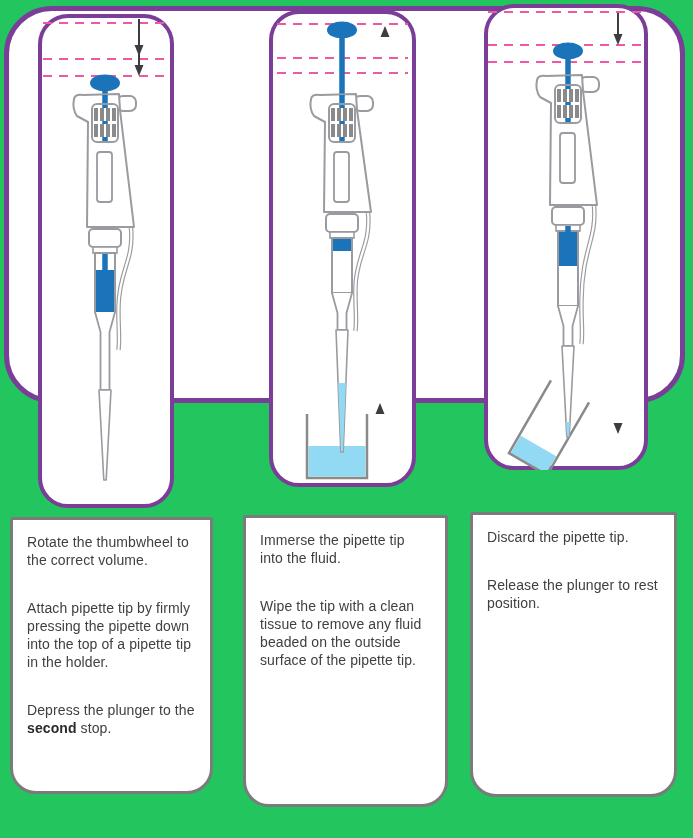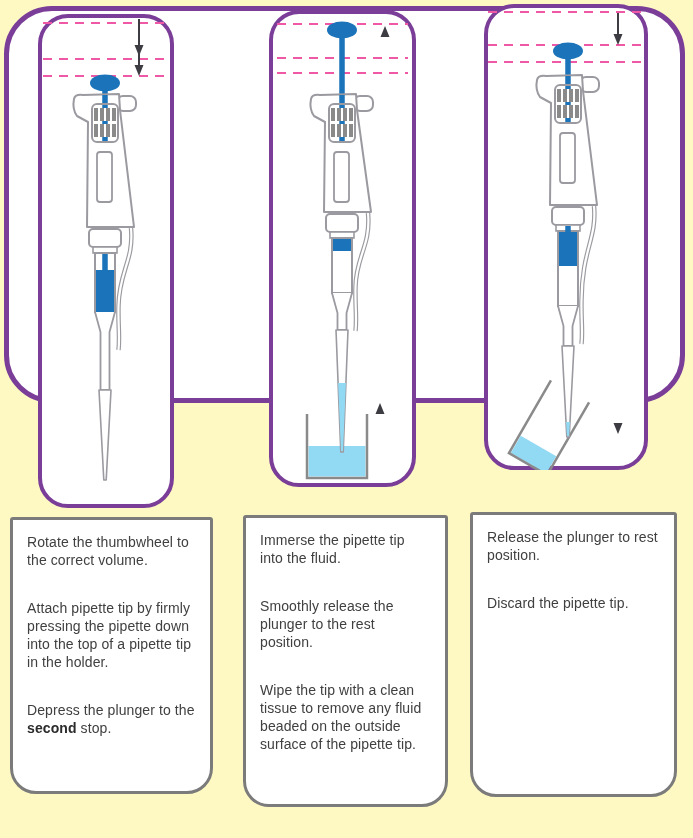--- a/index.html
+++ b/index.html
@@ -1,16 +1,16 @@
 <!DOCTYPE html>
 <html><head>
 <meta charset="utf-8">
 <style>
   html,body{margin:0;padding:0;background:#fff;}
-  #stage{position:relative;width:693px;height:838px;background:#fef9c3;overflow:hidden;
+  #stage{position:relative;width:693px;height:838px;background:#22c55e;overflow:hidden;
          font-family:"Liberation Sans",sans-serif;}
   #big-frame{position:absolute;left:4px;top:6px;width:681px;height:397px;
              border:5px solid var(--purple);border-radius:48px;box-sizing:border-box;background:#fff;}
   .figure-panel{position:absolute;}
   .instruction-box{position:absolute;box-sizing:border-box;
       border:3px solid var(--boxgray);border-radius:3px 3px 26px 26px;background:#fff;
       padding:13px 14px;color:var(--text);font-size:14px;line-height:18px;letter-spacing:.1px;}
   .instruction-box p{margin:0 0 30px 0;}
   .instruction-box p:last-child{margin-bottom:0;}
   .instruction-box b{font-weight:700;color:#2b2b2b;}
@@ -149,20 +149,19 @@
       <path fill="#fff" stroke="#9A9AA0" stroke-width="1.6" stroke-linejoin="round" d="M78,342 L90,342 L85.2,433 L82.8,433 Z"></path>
       <polygon fill="#92D9F3" points="82.00879120879121,418 85.99120879120879,418 85,432 83,432"></polygon>
     </svg>
   <div id="box-1" class="instruction-box">
       <p><span>Rotate the thumbwheel to the correct volume.</span></p>
       <p><span>Attach pipette tip by firmly pressing the pipette down into the top of a pipette tip in the holder.</span></p>
       <p><span>Depress the plunger to the </span><b>second</b><span> stop.</span></p>
     </div>
   <div id="box-2" class="instruction-box">
       <p><span>Immerse the pipette tip into the fluid.</span></p>
-      <p><span>Smoothly release the plunger to the rest position.</span></p>
       <p><span>Wipe the tip with a clean tissue to remove any fluid beaded on the outside surface of the pipette tip.</span></p>
     </div>
   <div id="box-3" class="instruction-box">
+      <p><span>Discard the pipette tip.</span></p>
       <p><span>Release the plunger to rest position.</span></p>
-      <p><span>Discard the pipette tip.</span></p>
     </div>
 </div>
 
 </body></html>

